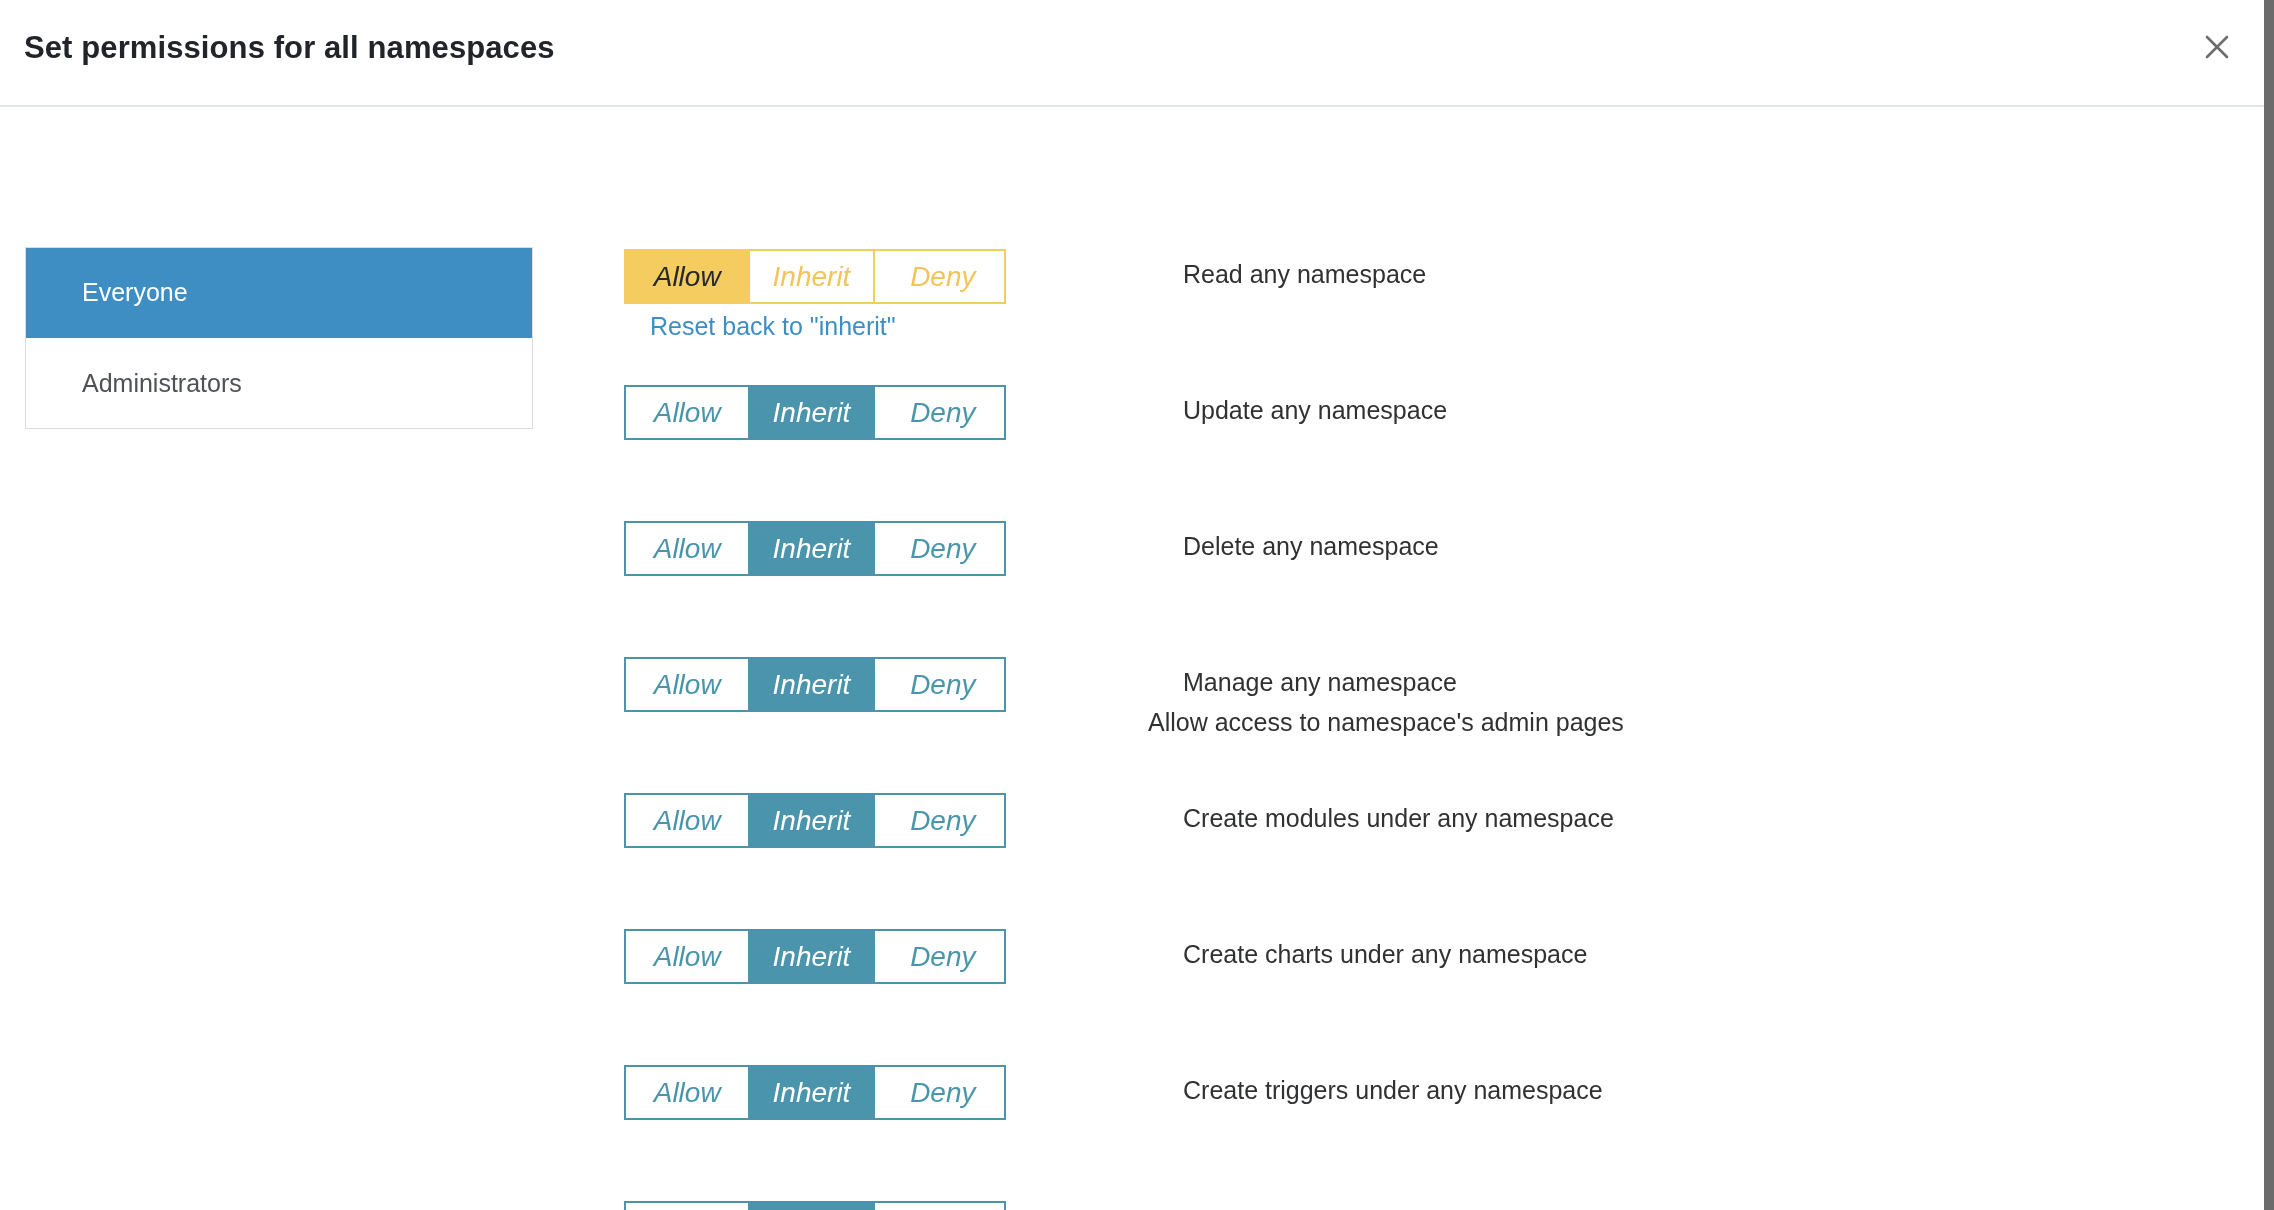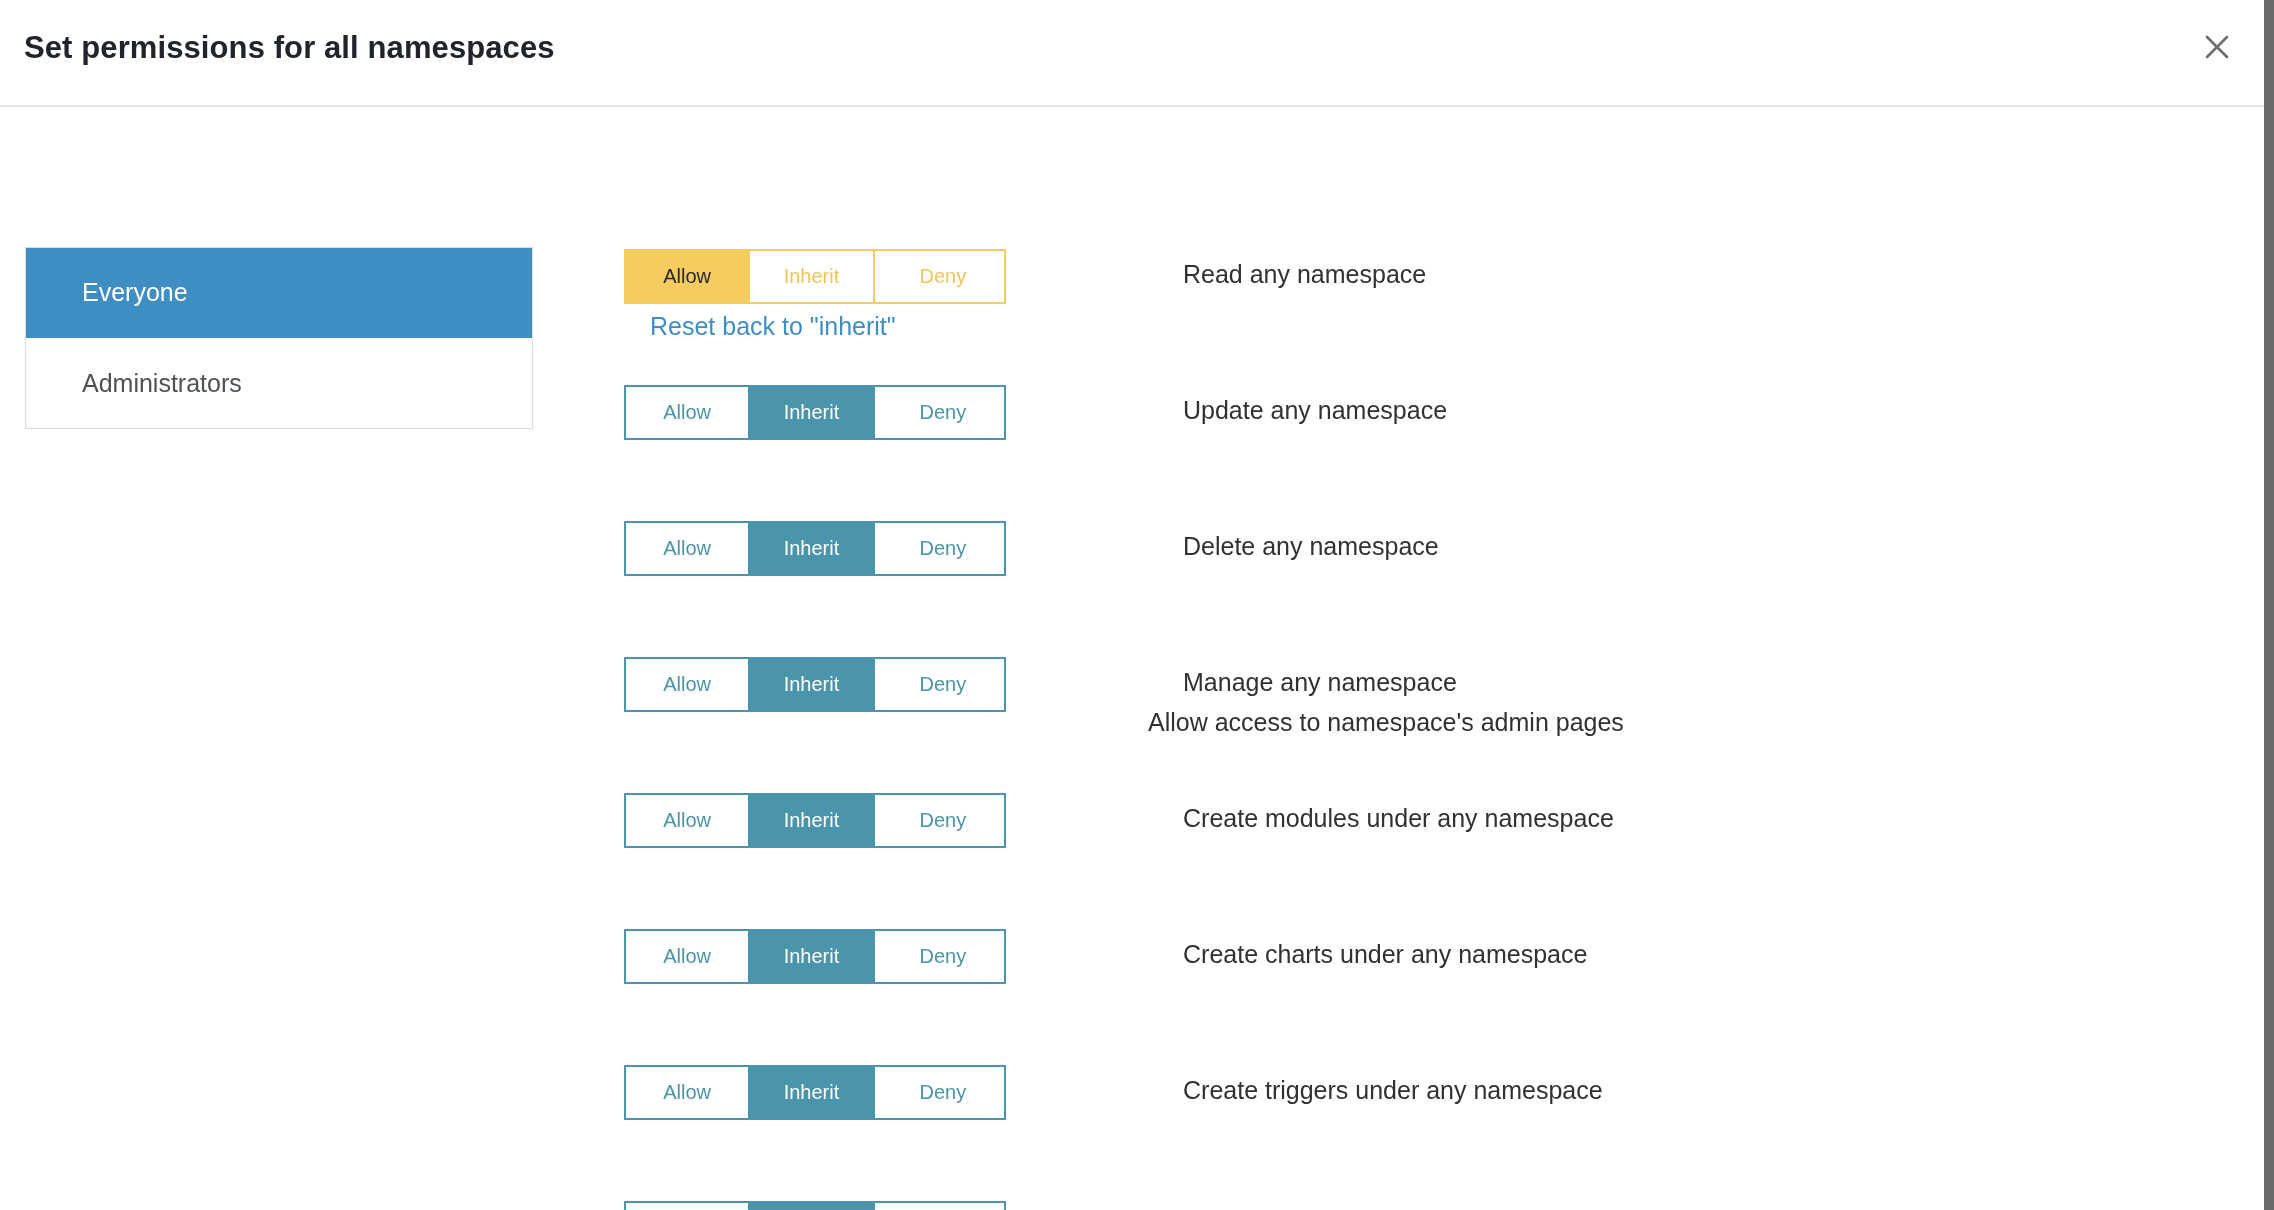--- a/index.html
+++ b/index.html
@@ -108,27 +108,28 @@
     background: #ffffff;
   }
   .toggle-group.amber {
     border-color: #f5cc5f;
   }
   .toggle-seg {
     flex: 1 1 0;
     display: flex;
     align-items: center;
     justify-content: center;
-    font-size: 20px;
+    font-size: 28px;
     color: #4a95ac;
     background: #ffffff;
     border-right: 2px solid #4a95ac;
     cursor: pointer;
     user-select: none;
     white-space: nowrap;
+    font-style: italic;
   }
   .toggle-seg:last-child { border-right: none; padding-left: 7px; }
   .toggle-seg.active {
     background: #4a95ac;
     color: #ffffff;
   }
   .toggle-group.amber .toggle-seg {
     color: #f2c45a;
     border-right-color: #f5cc5f;
   }

